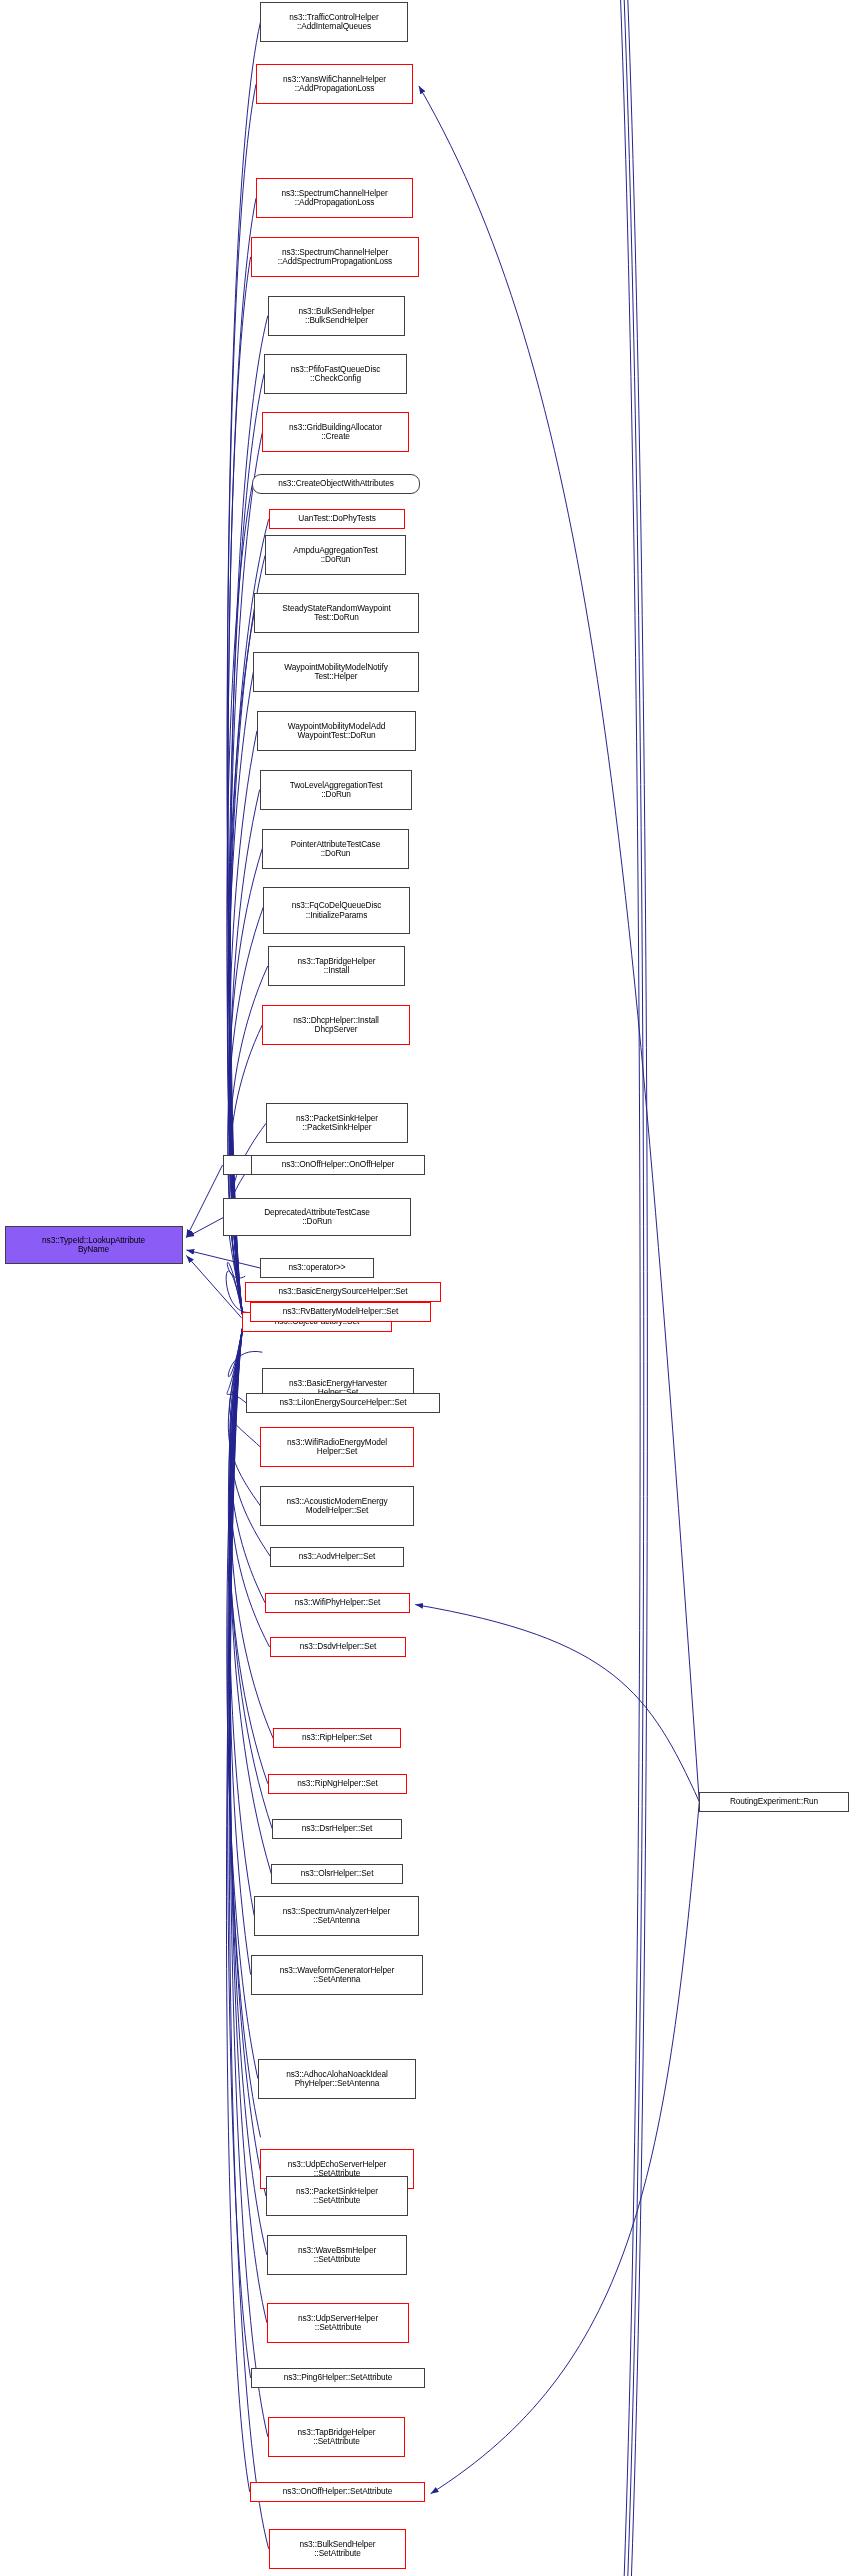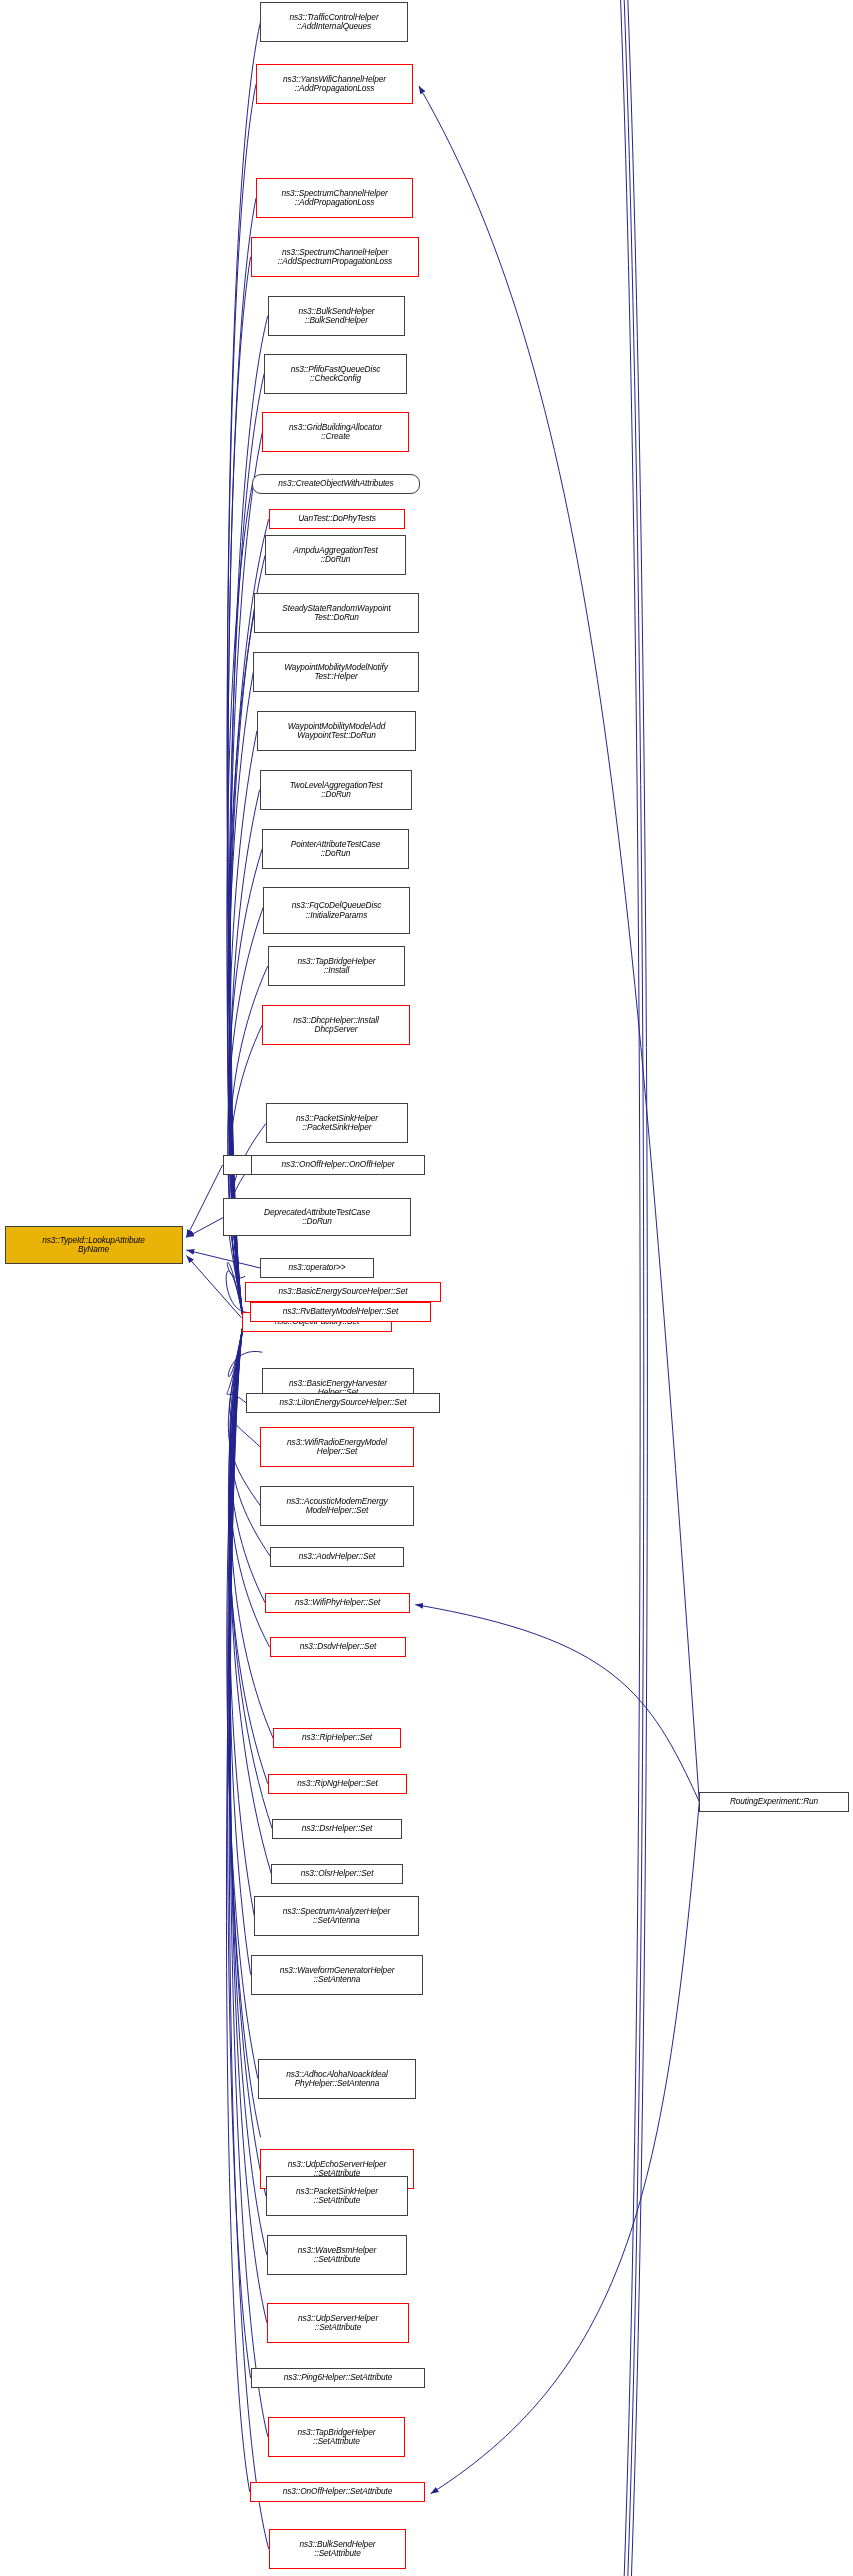--- a/index.html
+++ b/index.html
@@ -15,24 +15,23 @@
     justify-content:center;
     text-align:center;
     line-height:1.12;
     font-size:8.3px;
     color:#000000;
     background:#ffffff;
     border:0.9px solid #404040;
     padding:0.9px 2.7px;
     white-space:pre-line;
     letter-spacing:-0.1px;
-    font-style:italic;
   }
   .node.red{border:0.9px solid #ff0000;}
-  .node.current{background:#eab308;border:0.9px solid #404040;}
+  .node.current{background:#8b5cf6;border:0.9px solid #404040;}
   .node .lbl{display:block;width:100%;}
 </style>
 </head>
 <body>
 
 <div id="graph">
   <svg id="edges" viewBox="0 0 944 2848" preserveAspectRatio="none">
       <defs>
         <marker id="ah" markerWidth="9" markerHeight="9" refX="8" refY="3" orient="auto" markerUnits="strokeWidth">
           <path d="M0,0 L8,3 L0,6 z" fill="#23238e"></path>

